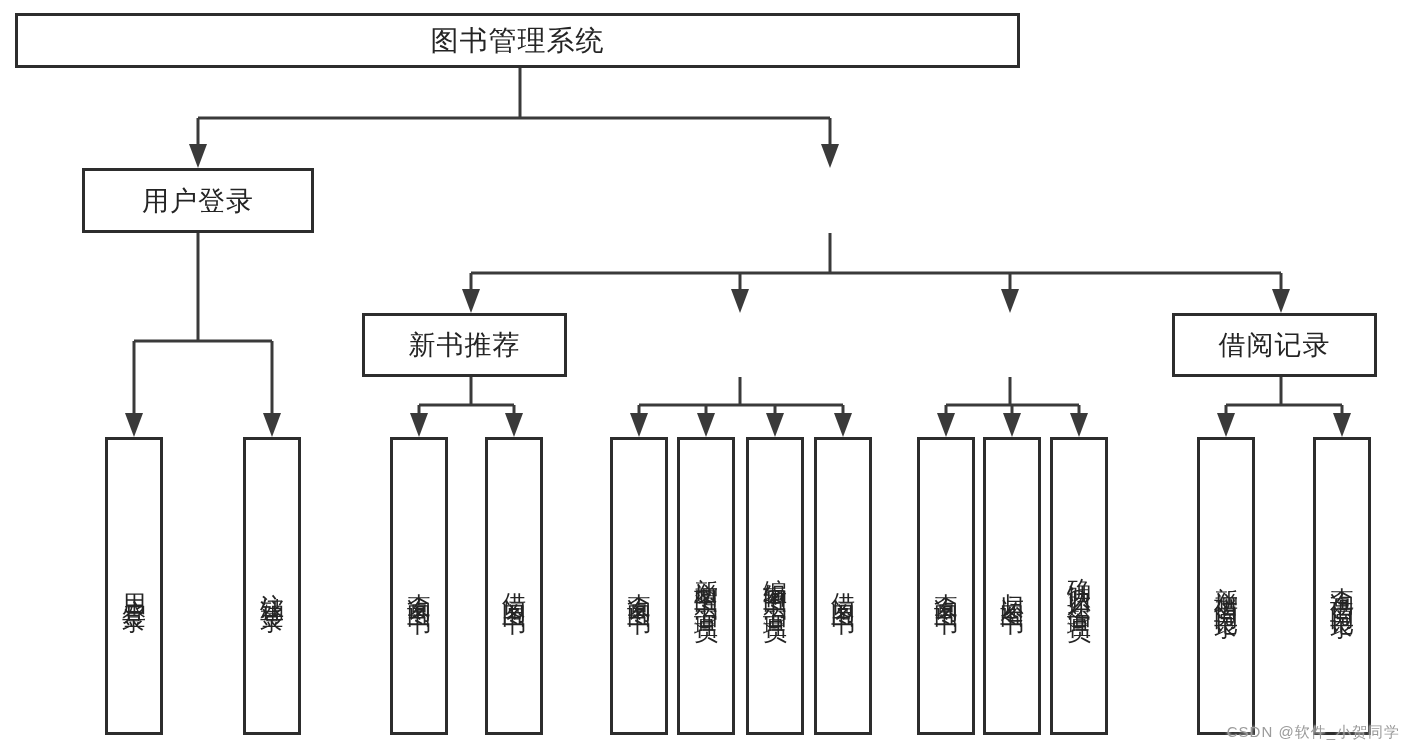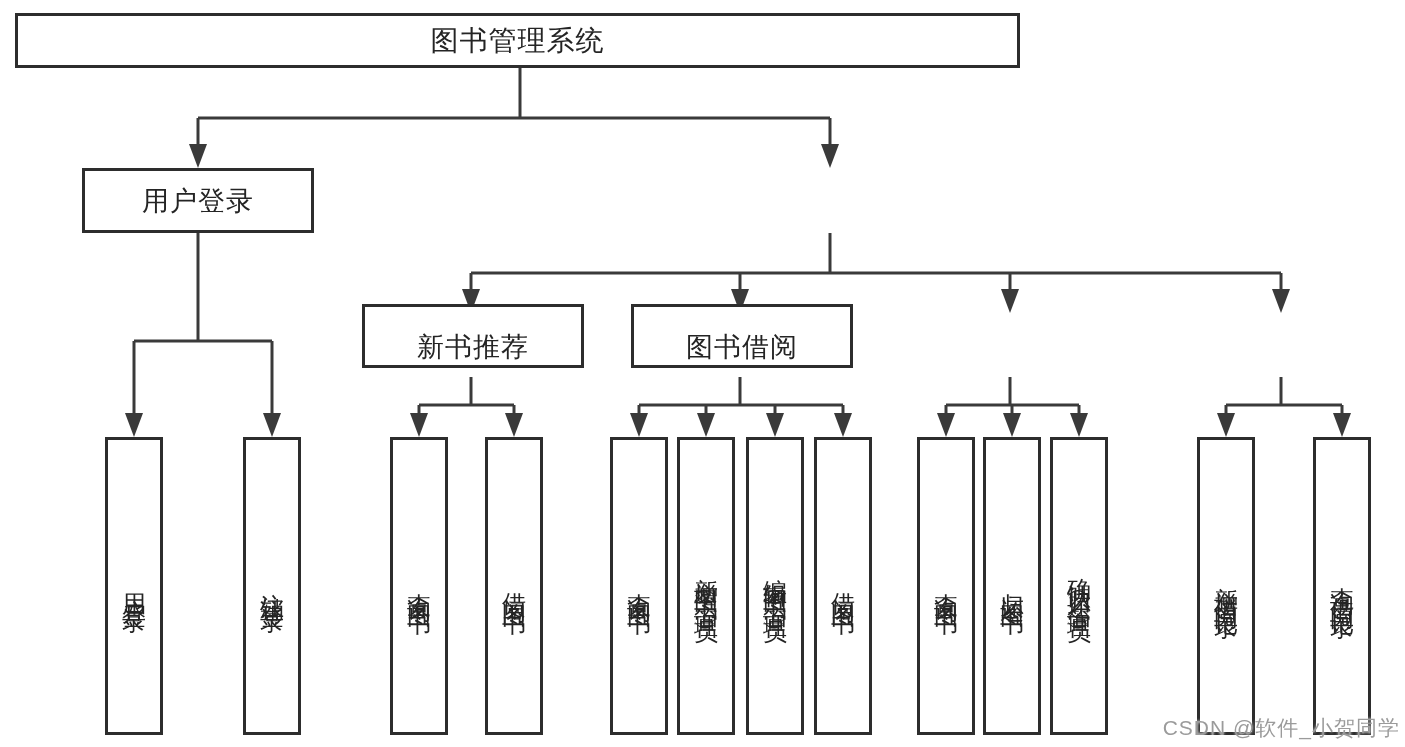--- a/index.html
+++ b/index.html
@@ -9,29 +9,29 @@
   }
   #wires{position:absolute;left:0;top:0;}
   #wires path,#wires line{stroke:#3a3a3a;stroke-width:3;fill:none;}
   #wires .ah{fill:#3a3a3a;stroke:none;}
   .node{
     position:absolute;box-sizing:border-box;border:3px solid #2d2d2d;background:#ffffff;
     display:flex;align-items:center;justify-content:center;color:#242424;
   }
   .h-node{font-size:27px;letter-spacing:1px;}
   .root-node{font-size:28px;font-family:Liberation Mono, monospace;}
-  .l3{top:304px;height:64px;width:222px;align-items:flex-end;}
+  .l3{top:313px;height:64px;width:205px;}
   .l2{top:168px;height:65px;}
   .leaf{top:437px;height:298px;width:58px;}
   .vtext{
     writing-mode:vertical-rl;font-size:24px;letter-spacing:6px;line-height:1;
     white-space:nowrap;
   }
   .watermark{
-    position:absolute;right:5px;bottom:5px;font-size:21px;color:#9b9b9b;
+    position:absolute;right:5px;bottom:5px;font-size:15px;color:#9b9b9b;
     text-shadow:0 0 3px #ffffff;letter-spacing:1px;
   }
 </style>
 </head>
 <body>
 
 <div class="canvas">
 
   <svg id="wires" width="1405" height="747" viewBox="0 0 1405 747">
       <path d="M520,68 V118"></path>
@@ -92,22 +92,22 @@
     <span>图书管理系统</span>
   </div>
 
   <div class="node h-node l2" style="left:82px;width:232px">
     <span>用户登录</span>
   </div>
 
   <div class="node h-node l3" style="left:362px">
     <span>新书推荐</span>
   </div>
-  <div class="node h-node l3" style="left:631px">
-    <span>图书借阅</span>
+  <div class="node h-node l3" style="left:1172px">
+    <span>借阅记录</span>
   </div>
 
   <div class="node leaf" style="left:105px">
     <span class="vtext">用户登录</span>
   </div>
   <div class="node leaf" style="left:243px">
     <span class="vtext">注销登录</span>
   </div>
 
   <div class="node leaf" style="left:390px">

